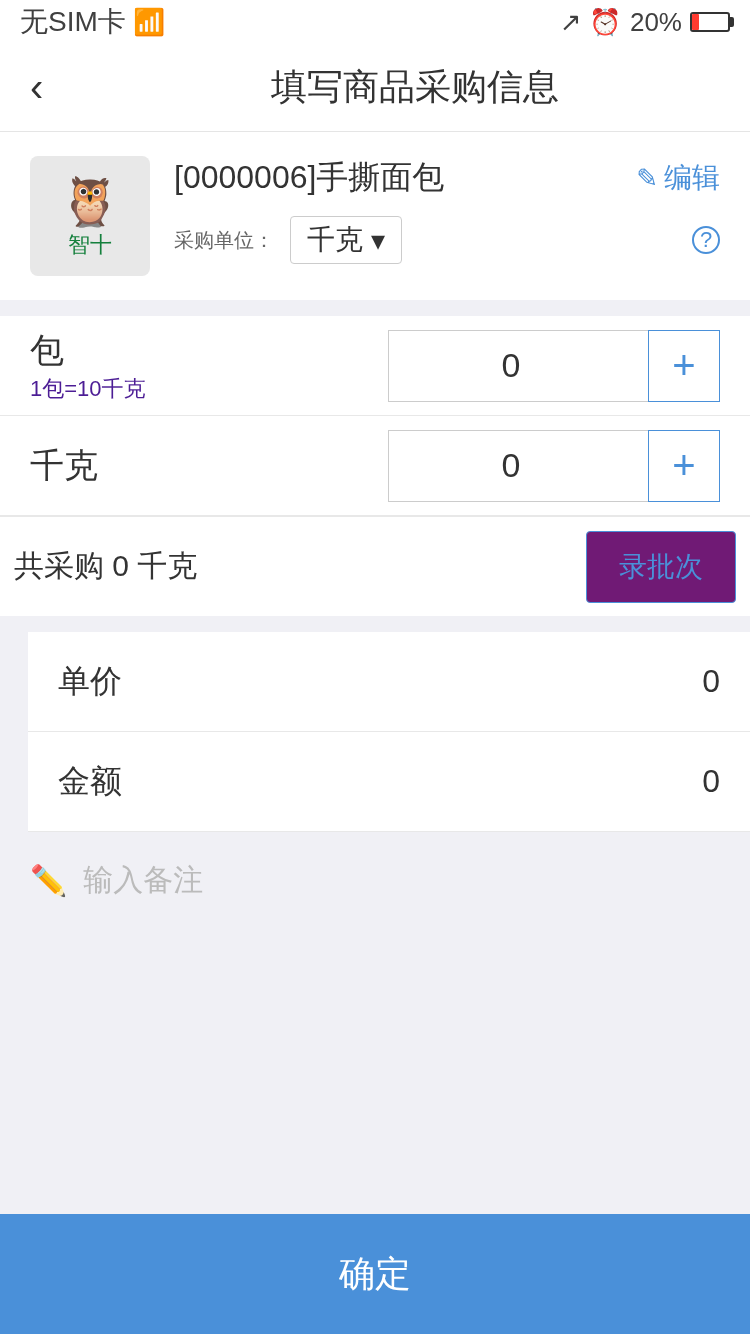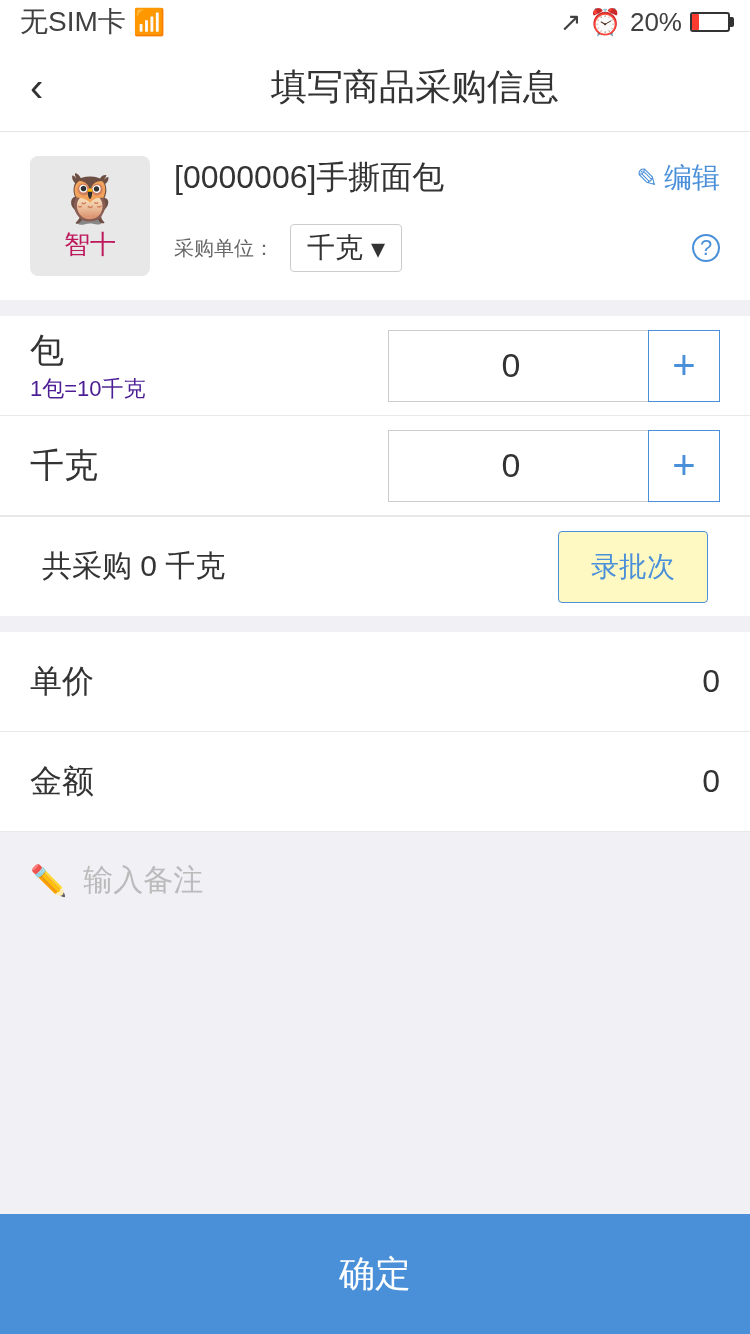--- a/index.html
+++ b/index.html
@@ -90,28 +90,28 @@
       align-items: center;
       justify-content: center;
       flex-shrink: 0;
       position: relative;
     }
     .owl-icon {
       font-size: 48px;
       color: #aaa;
     }
     .owl-label {
-      font-size: 26px;
-      color: #be185d;
+      font-size: 22px;
+      color: #15803d;
     }
     .product-info {
       flex: 1;
       display: flex;
       flex-direction: column;
-      gap: 24px;
+      gap: 16px;
     }
     .product-name-row {
       display: flex;
       justify-content: space-between;
       align-items: center;
     }
     .product-name {
       font-size: 32px;
       color: #333;
       font-weight: 400;
@@ -217,40 +217,41 @@
       align-items: center;
       justify-content: center;
       cursor: pointer;
     }
 
     
     .summary-row {
       display: flex;
       align-items: center;
       justify-content: space-between;
-      padding: 0 42px;
+      padding: 0 14px;
       height: 100px;
       background: #fff;
       border-top: 1px solid #e8e8e8;
     }
     .summary-text { font-size: 30px; color: #333; }
     .batch-btn {
       border: 1px solid #4a90d9;
       color: #4a90d9;
-      background: #fef9c3;
+      background: #701a75;
       padding: 16px 32px;
       font-size: 28px;
       cursor: pointer;
       border-radius: 4px;
     }
 
     
     .detail-section {
       background: #fff;
       margin-top: 8px;
+      margin-left: 28px;
     }
     .detail-row {
       display: flex;
       align-items: center;
       justify-content: space-between;
       padding: 0 30px;
       height: 100px;
       border-bottom: 1px solid #e8e8e8;
     }
     .detail-label { font-size: 32px; color: #333; }

